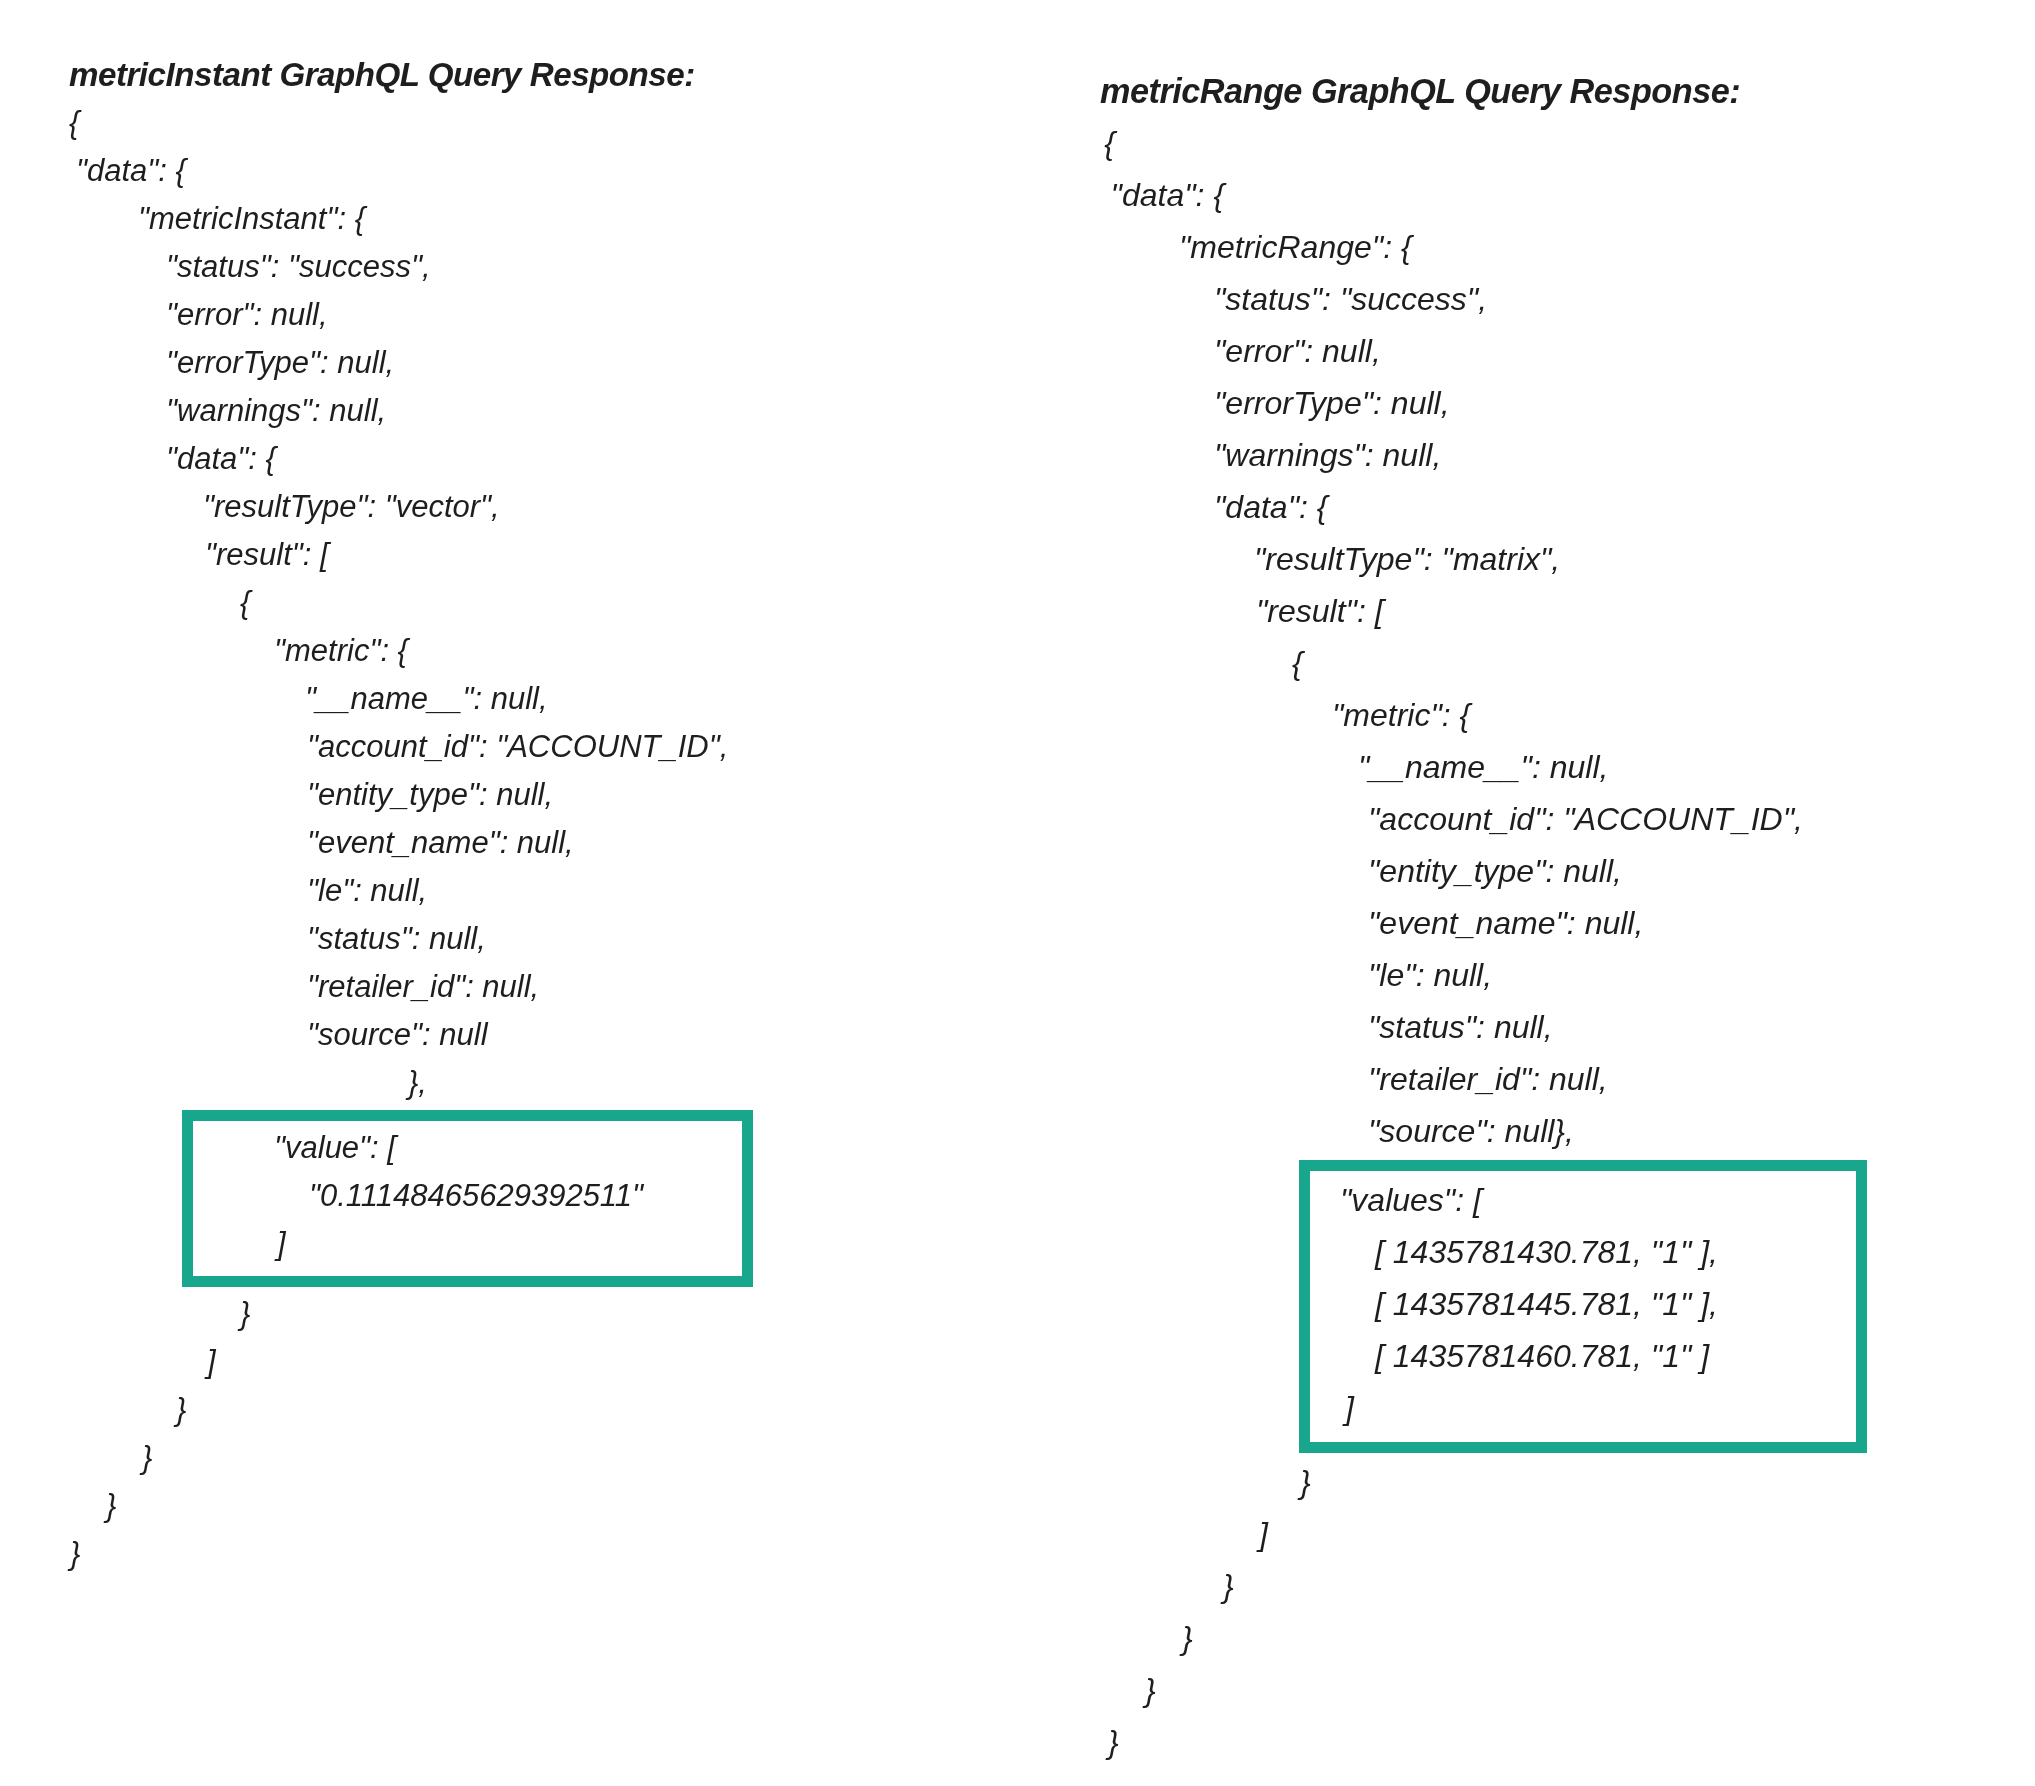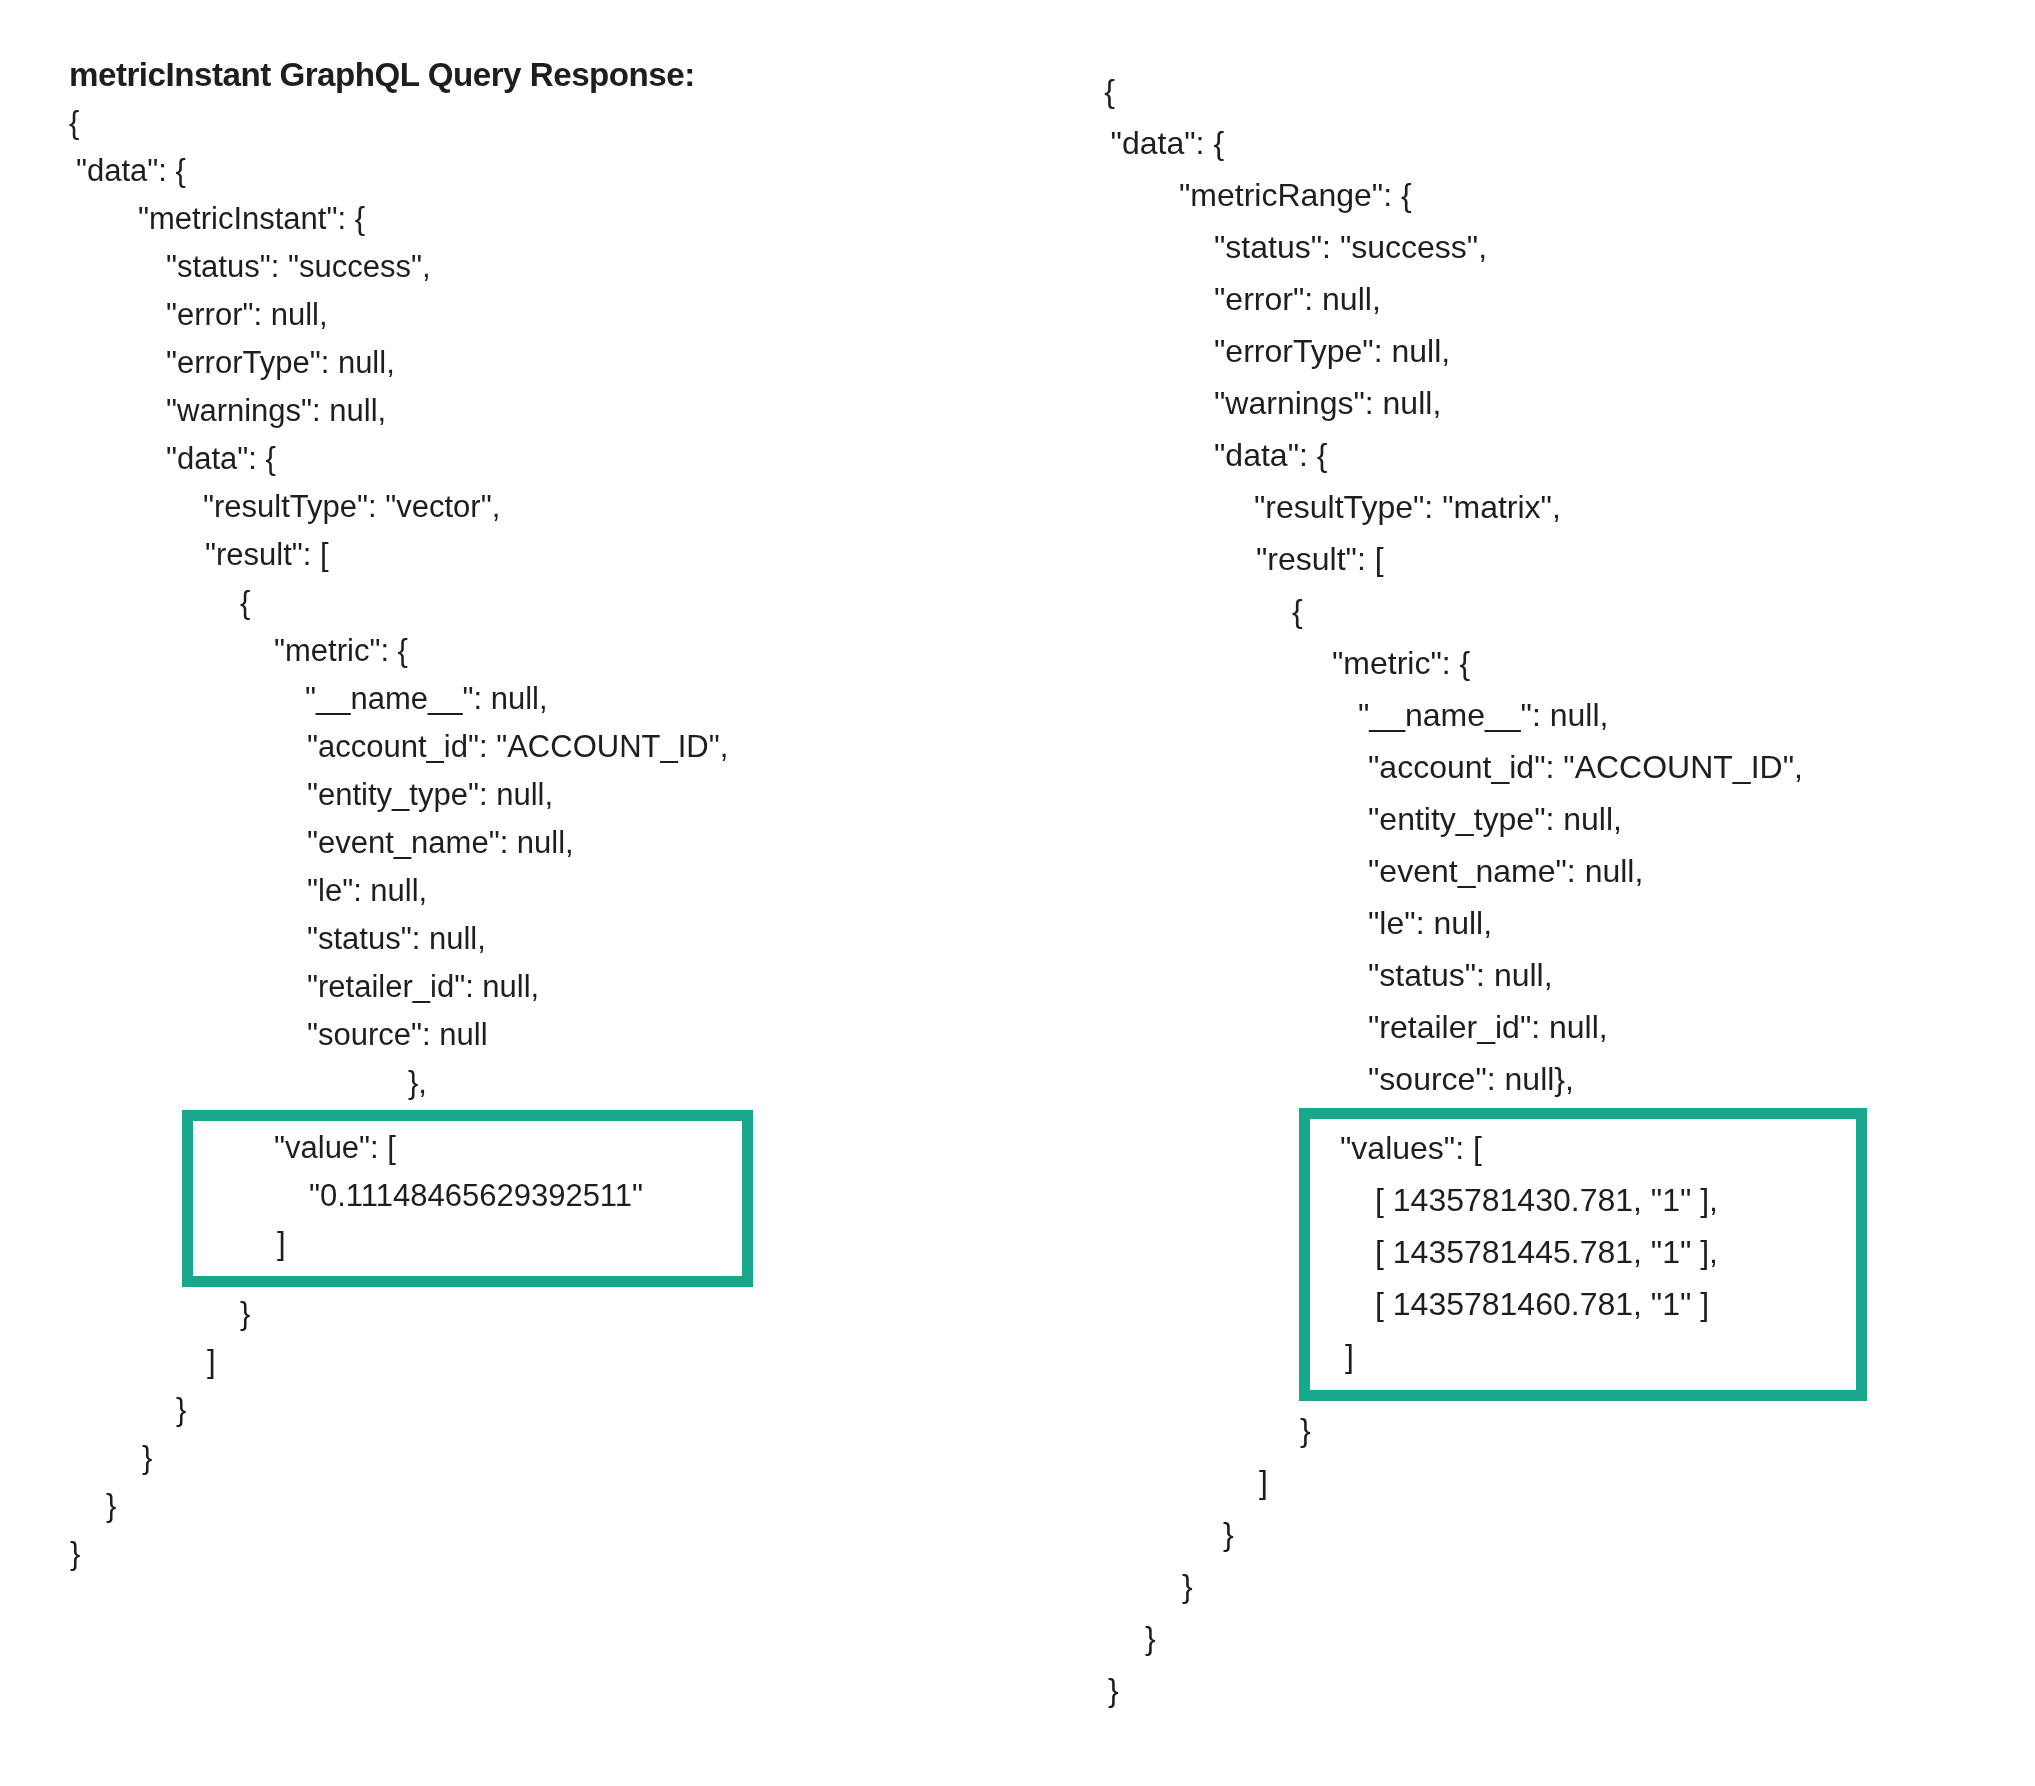--- a/index.html
+++ b/index.html
@@ -10,21 +10,21 @@
   html, body { margin: 0; padding: 0; }
   body {
     width: 2035px;
     height: 1787px;
     background: var(--bg);
     color: var(--text);
     position: relative;
     font-family: "Liberation Sans", sans-serif;
     overflow: hidden;
   }
-  .column { position: absolute; }
+  .column { position: absolute; font-style: italic; }
   .col-0 {
     left: 69px;
     top: 51px;
     width: 954px;
     font-size: 31px;
     line-height: 48px;
   }
   .col-1 {
     left: 1100px;
     top: 65px;
@@ -95,20 +95,21 @@
           <div class="code-line" style="padding-left: 138px;">]</div>
           <div class="code-line" style="padding-left: 107px;">}</div>
           <div class="code-line" style="padding-left: 73px;">}</div>
           <div class="code-line" style="padding-left: 37px;">}</div>
           <div class="code-line" style="padding-left: 1.1px;">}</div>
         </div>
       </div>
   </section>
 
   <section class="column col-1">
+    <h2 class="col-title">metricRange GraphQL Query Response:</h2>
     <div class="code">
         <div class="seg">
           <div class="code-line" style="padding-left: 4.2px;">{</div>
           <div class="code-line" style="padding-left: 10.6px;">"data": {</div>
           <div class="code-line" style="padding-left: 79px;">"metricRange": {</div>
           <div class="code-line" style="padding-left: 114px;">"status": "success",</div>
           <div class="code-line" style="padding-left: 114px;">"error": null,</div>
           <div class="code-line" style="padding-left: 114px;">"errorType": null,</div>
           <div class="code-line" style="padding-left: 114px;">"warnings": null,</div>
           <div class="code-line" style="padding-left: 114px;">"data": {</div>

